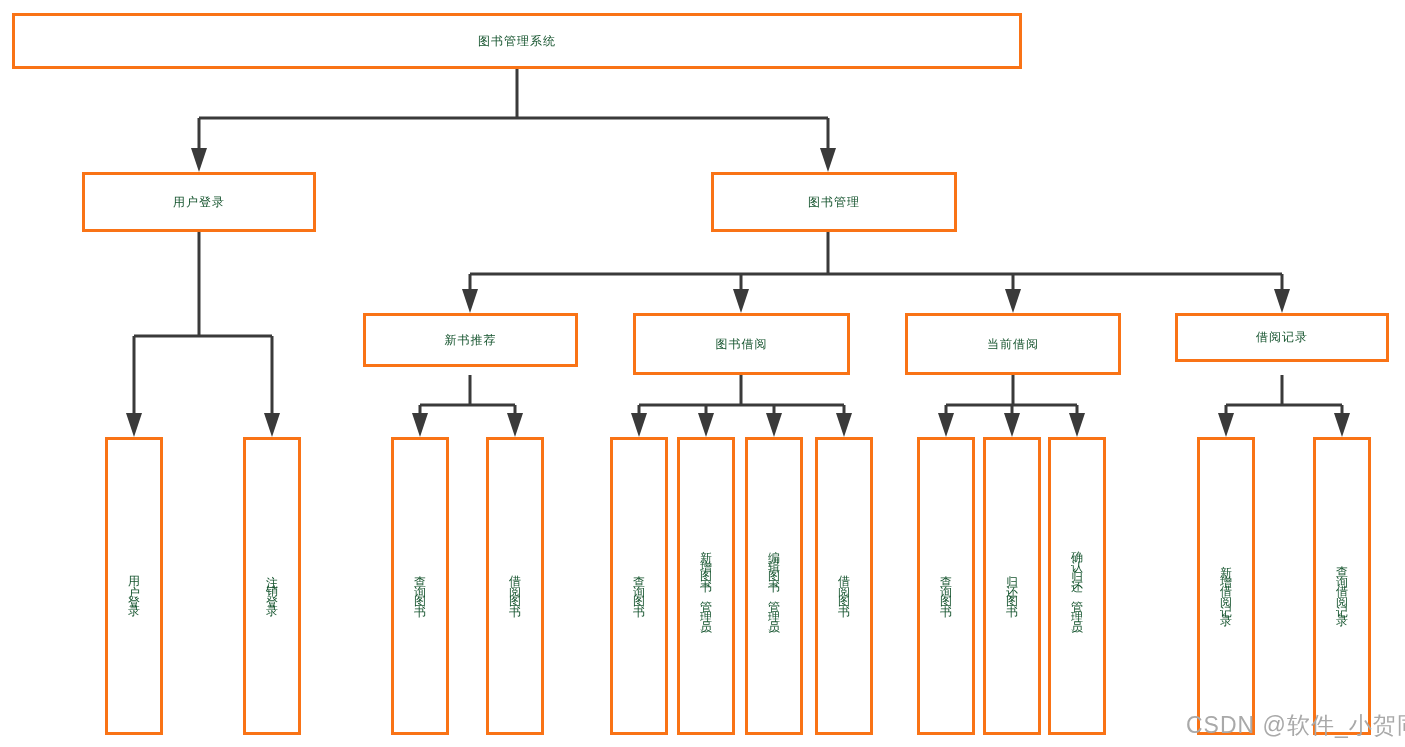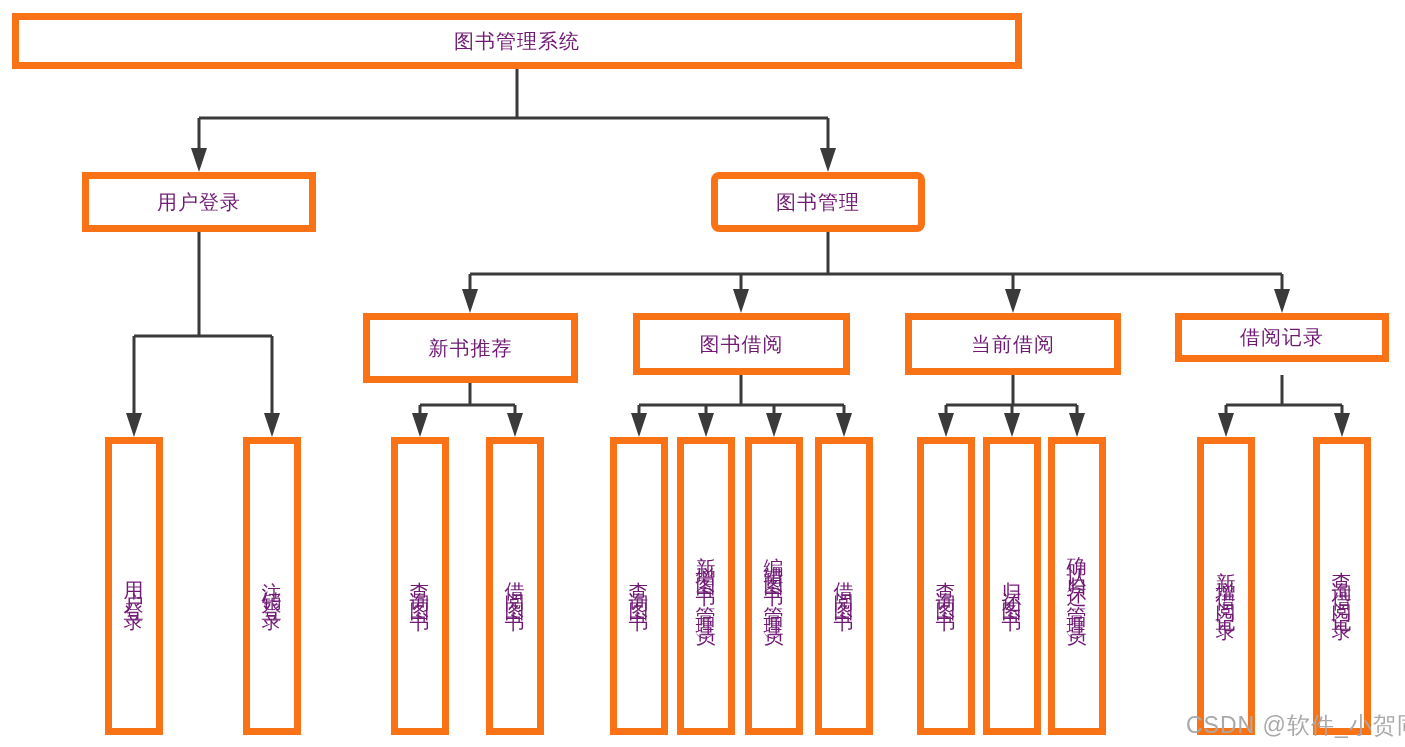--- a/index.html
+++ b/index.html
@@ -15,26 +15,26 @@
   .wires {
     position: absolute;
     left: 0; top: 0;
     width: 1405px; height: 747px;
     z-index: 1;
     pointer-events: none;
   }
   .box {
     position: absolute;
     background: #ffffff;
-    border: 7px solid #f97316;
-    color: #701a75;
+    border: 3px solid #f97316;
+    color: #14532d;
     display: flex;
     align-items: center;
     justify-content: center;
-    font-size: 20px;
+    font-size: 12px;
     letter-spacing: 1px;
     z-index: 2;
     white-space: nowrap;
   }
   .vtext {
     writing-mode: vertical-rl;
     letter-spacing: 10px;
     line-height: 1;
   }
   .watermark {
@@ -92,23 +92,23 @@
       <path d="M1004 413 H1020 L1012 437 Z"></path>
       <path d="M1069 413 H1085 L1077 437 Z"></path>
       <path d="M1218 413 H1234 L1226 437 Z"></path>
       <path d="M1334 413 H1350 L1342 437 Z"></path>
     </g>
   </svg>
 
   <div class="box" style="left:12px; top:13px; width:1010px; height:56px;">图书管理系统</div>
 
   <div class="box" style="left:82px; top:172px; width:234px; height:60px;">用户登录</div>
-  <div class="box" style="left:711px; top:172px; width:214px; height:60px;border-radius:8px;">图书管理</div>
+  <div class="box" style="left:711px; top:172px; width:246px; height:60px;">图书管理</div>
 
-  <div class="box" style="left:363px; top:313px; width:215px; height:70px;">新书推荐</div>
+  <div class="box" style="left:363px; top:313px; width:215px; height:54px;">新书推荐</div>
   <div class="box" style="left:633px; top:313px; width:217px; height:62px;">图书借阅</div>
   <div class="box" style="left:905px; top:313px; width:216px; height:62px;">当前借阅</div>
   <div class="box" style="left:1175px; top:313px; width:214px; height:49px;">借阅记录</div>
 
   <div class="box" style="left:105px; top:437px; width:58px; height:298px;">
     <span class="vtext">用户登录</span>
   </div>
   <div class="box" style="left:243px; top:437px; width:58px; height:298px;">
     <span class="vtext">注销登录</span>
   </div>

